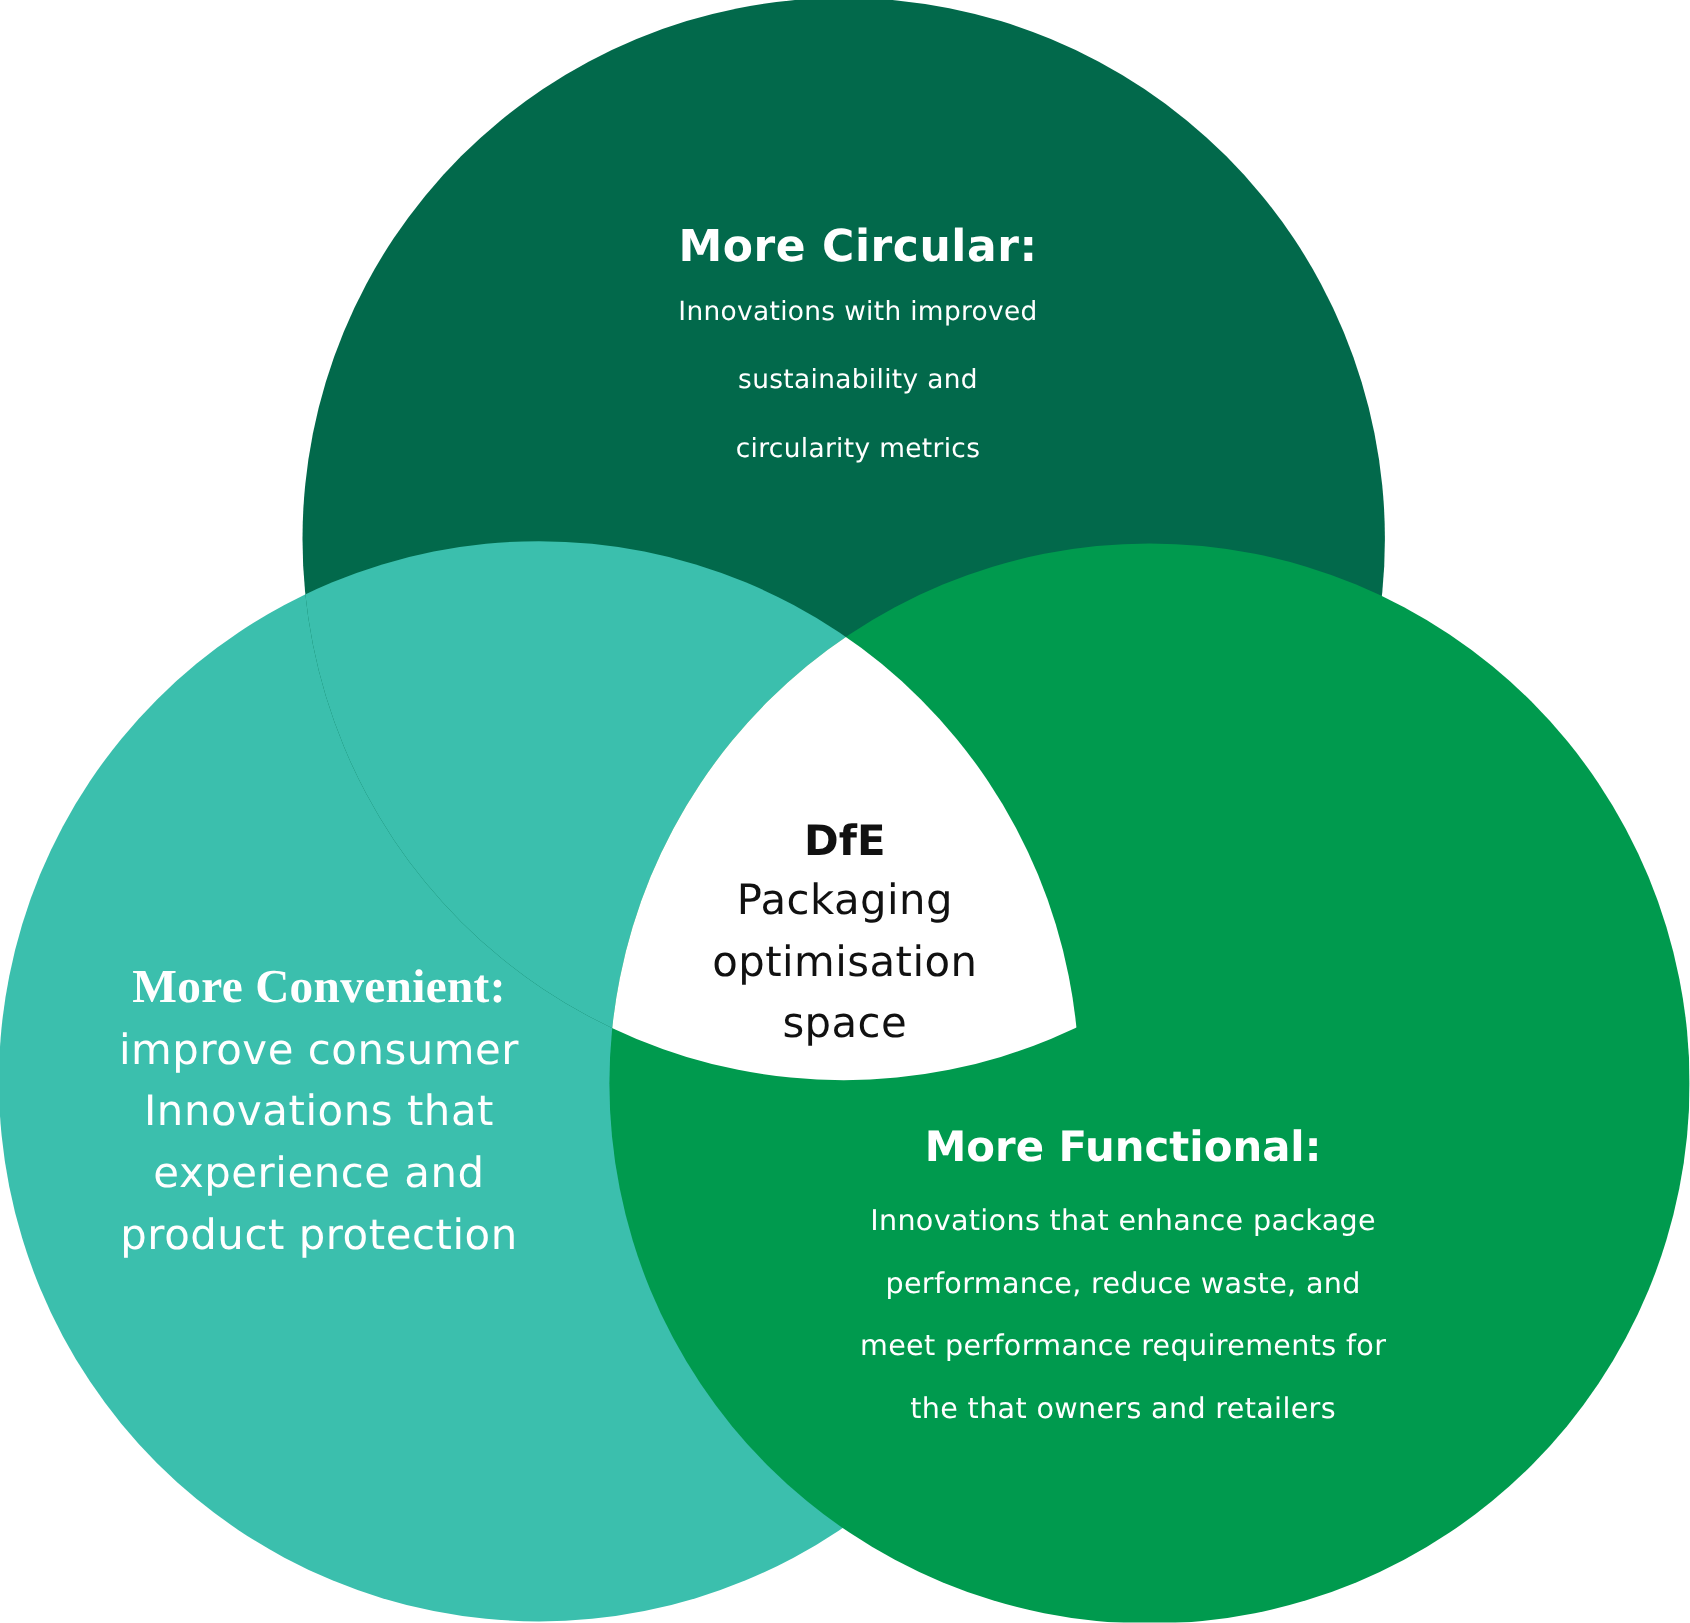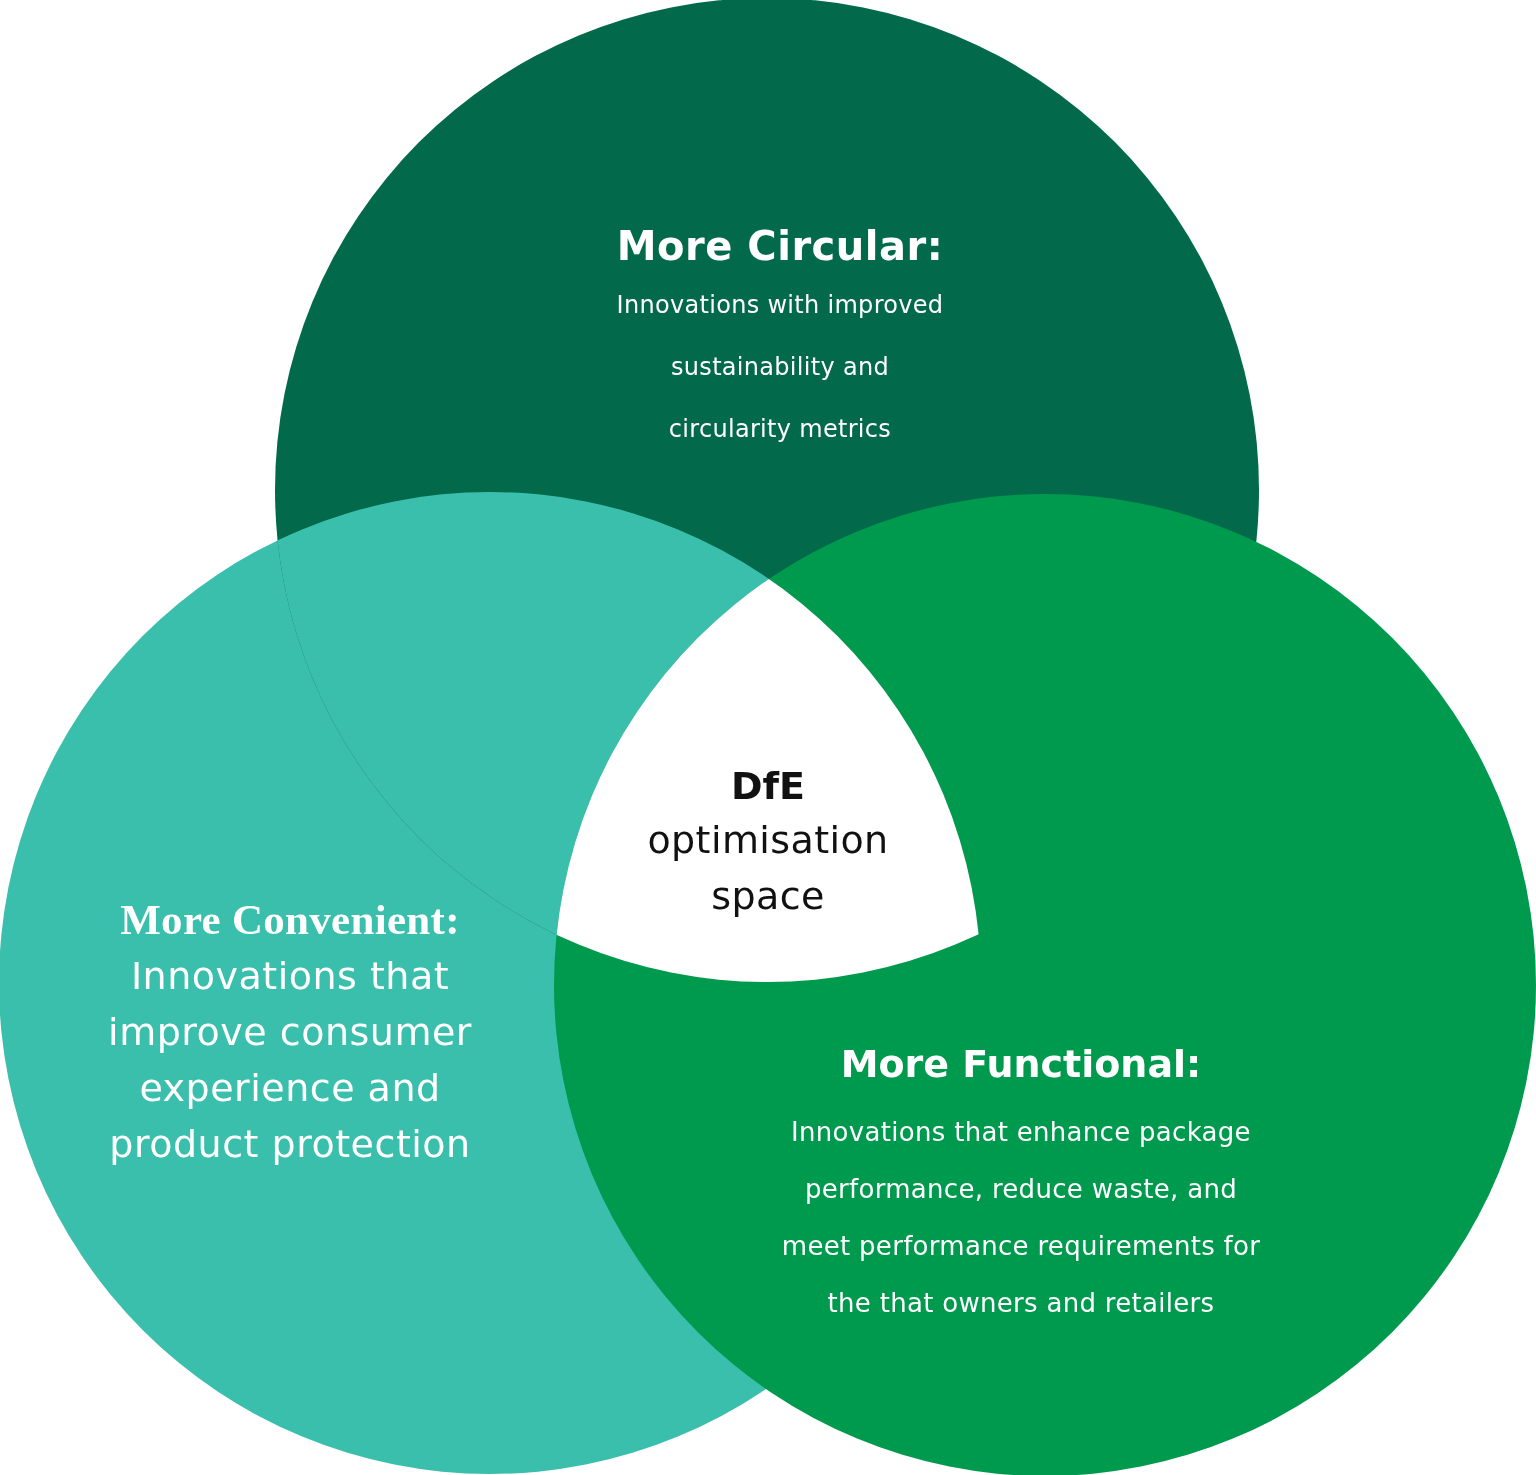--- a/index.html
+++ b/index.html
@@ -23,21 +23,20 @@
     }
     .label-block {
       position: absolute;
       text-align: center;
       color: #ffffff;
       font-family: "DejaVu Sans", "Liberation Sans", sans-serif;
     }
     .label-title {
       font-weight: bold;
       display: block;
-      margin-top: 22px;
     }
     .label-line {
       display: block;
       font-weight: normal;
     }
     
     #label-circular {
       left: 430px;
       top: 196px;
       width: 700px;
@@ -134,31 +133,32 @@
 
 <div class="label-block" id="label-circular">
   <span class="label-title">More Circular:</span>
   <span class="label-line">Innovations with improved</span>
   <span class="label-line">sustainability and</span>
   <span class="label-line">circularity metrics</span>
 </div>
 
 <div class="label-block" id="label-convenient">
   <span class="label-title">More Convenient:</span>
+  <span class="label-line">improve consumer</span>
   <span class="label-line">Innovations that</span>
-  <span class="label-line">improve consumer</span>
   <span class="label-line">experience and</span>
   <span class="label-line">product protection</span>
 </div>
 
 <div class="label-block" id="label-functional">
   <span class="label-title">More Functional:</span>
   <span class="label-line">Innovations that enhance package</span>
   <span class="label-line">performance, reduce waste, and</span>
   <span class="label-line">meet performance requirements for</span>
   <span class="label-line">the that owners and retailers</span>
 </div>
 
 <div class="label-block" id="label-center">
   <span class="label-title">DfE</span>
+  <span class="label-line">Packaging</span>
   <span class="label-line">optimisation</span>
   <span class="label-line">space</span>
 </div>
 
 </body></html>

